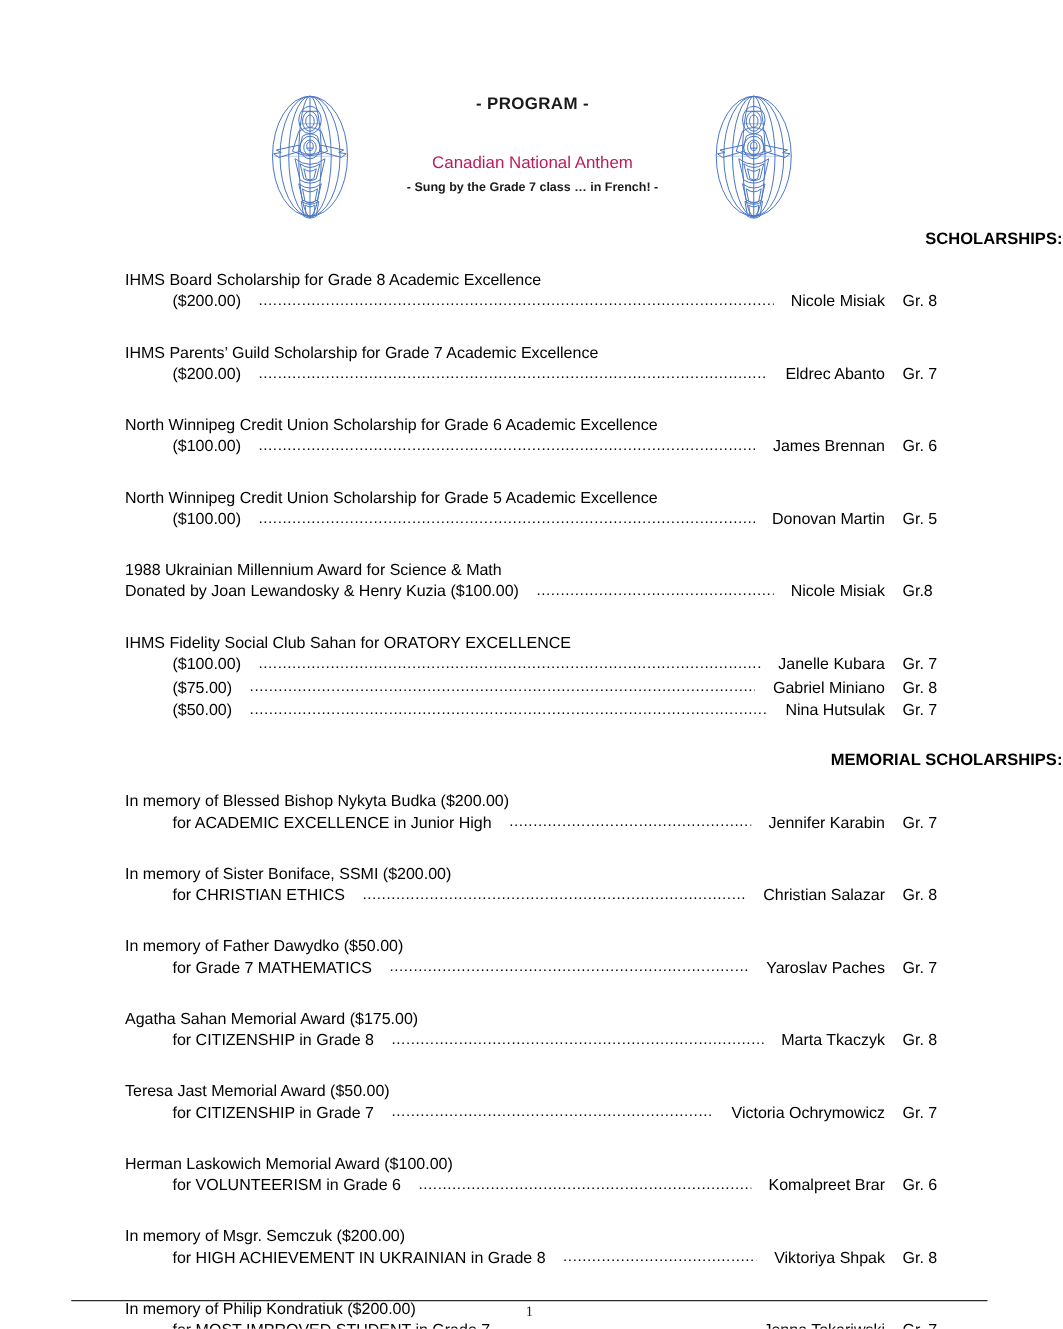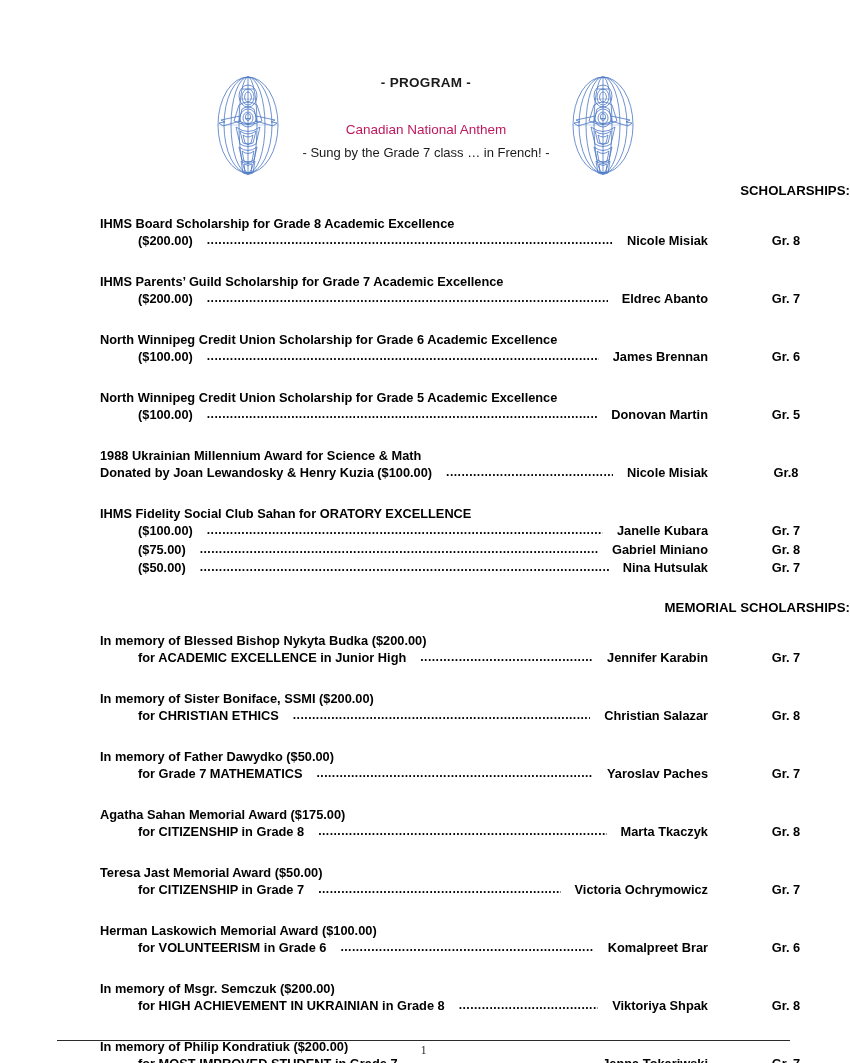--- a/index.html
+++ b/index.html
@@ -57,22 +57,22 @@
   }
   .anthem-title {
     font-size: 13.5px;
     font-weight: normal;
     color: #be185d;
     margin: 0;
     padding-top: 31px;
     line-height: 1.25;
   }
   .anthem-sub {
-    font-size: 13px;
-    font-weight: normal;
+    font-size: 10px;
+    font-weight: bold;
     color: #1a1a1a;
     margin: 0;
     padding-top: 6px;
     line-height: 1.25;
   }
 
   
   .content {
     position: relative;
     padding: 0 0 0 0;
@@ -81,21 +81,21 @@
   .section-head {
     font-size: 13.2px;
     font-weight: bold;
     color: #000;
     margin: 0 0 0 57px;
     letter-spacing: 0.05px;
     text-align: right;
   }
   .section-head.memorial { margin-top: 0; }
 
-  .awards { margin: 0; padding: 0; font-weight: bold; }
+  .awards { margin: 0; padding: 0; }
 
   .award {
     position: relative;
     margin-top: 22px;
   }
   .award.first { margin-top: 17px; }
 
   .award-title {
     font-size: 12.8px;
     margin-left: 100px;
@@ -135,21 +135,20 @@
     display: block;
   }
   .row-name {
     flex: 0 0 auto;
     white-space: nowrap;
     text-align: center;
   }
   .row-grade {
     flex: 0 0 auto;
     width: 128px;
-    text-align: center;
     white-space: nowrap;
     font-size: 12.8px;
   }
 
   
   .footer {
     position: absolute;
     left: 0;
     bottom: 18px;
     width: 850px;

